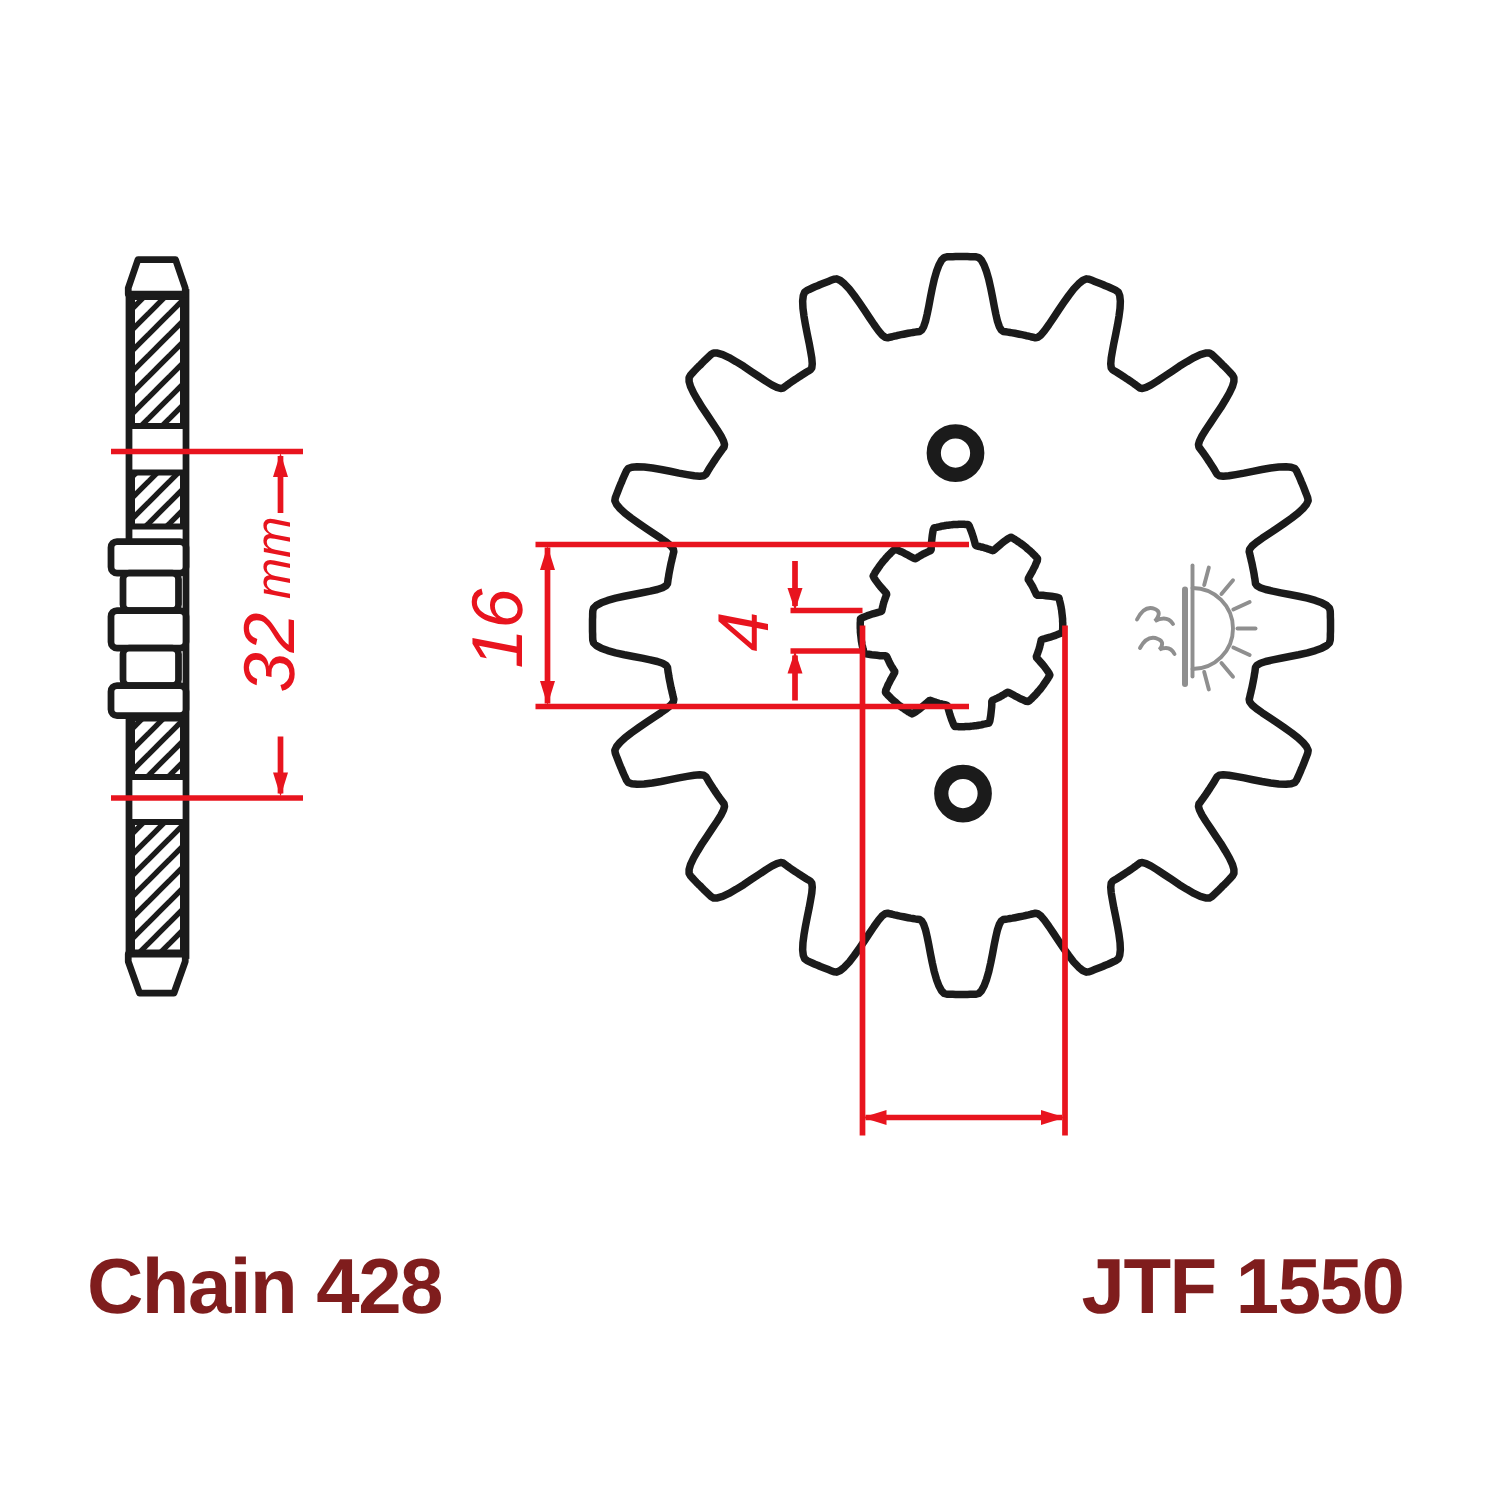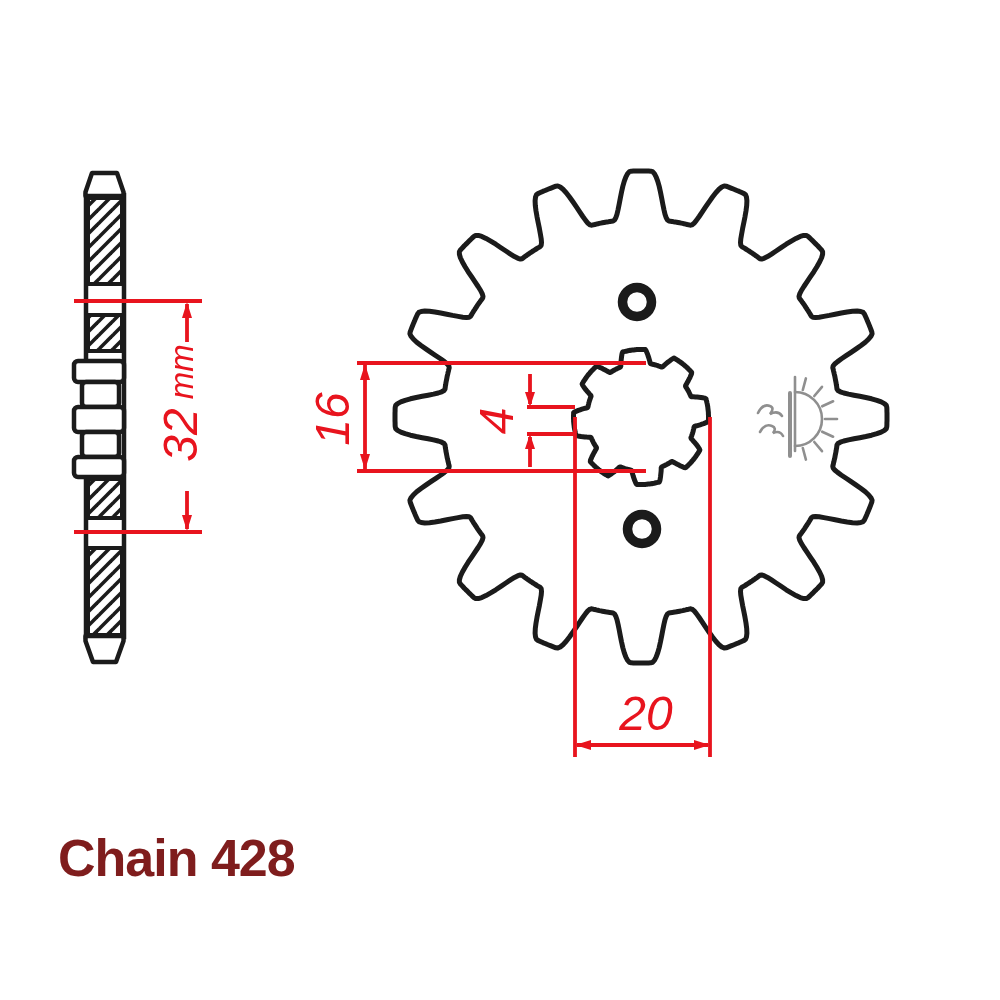--- a/index.html
+++ b/index.html
@@ -129,19 +129,17 @@
 <div class="dim-text rot" style="left:106px;top:328px;width:150px;height:150px;">
   <span>32</span>
   <span class="unit">mm</span>
 </div>
 <div class="dim-text rot" style="left:283px;top:344px;width:100px;height:150px;">
   <span>16</span>
 </div>
 <div class="dim-text rot" style="left:457px;top:346px;width:80px;height:150px;">
   <span>4</span>
 </div>
-<div class="dim-text" style="left:596px;top:684px;width:100px;height:60px;">
-  <span>20</span>
-</div>
 
 <div class="part-label" style="left:58px;top:832px;">Chain 428</div>
+<div class="part-label" style="left:721px;top:832px;">JTF 1550</div>
 
 </div>
 
 </body></html>

